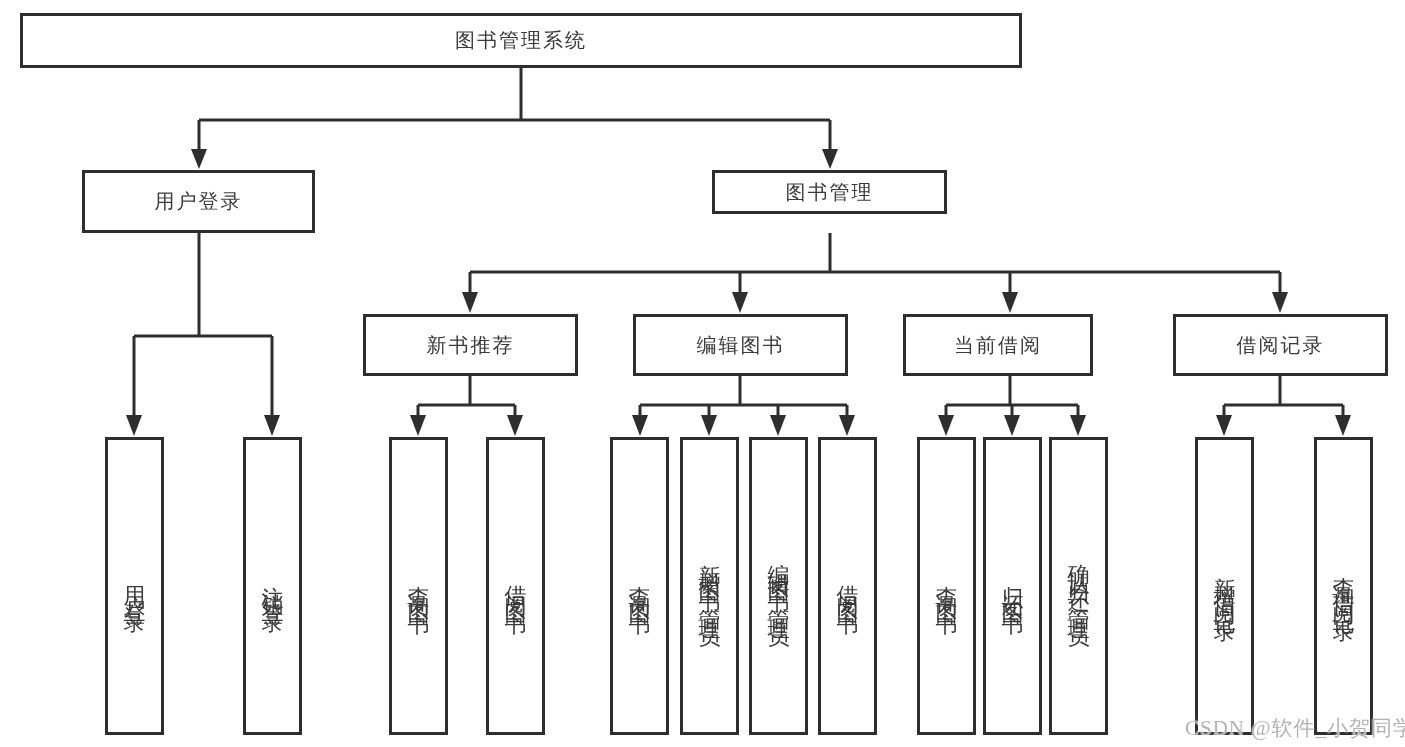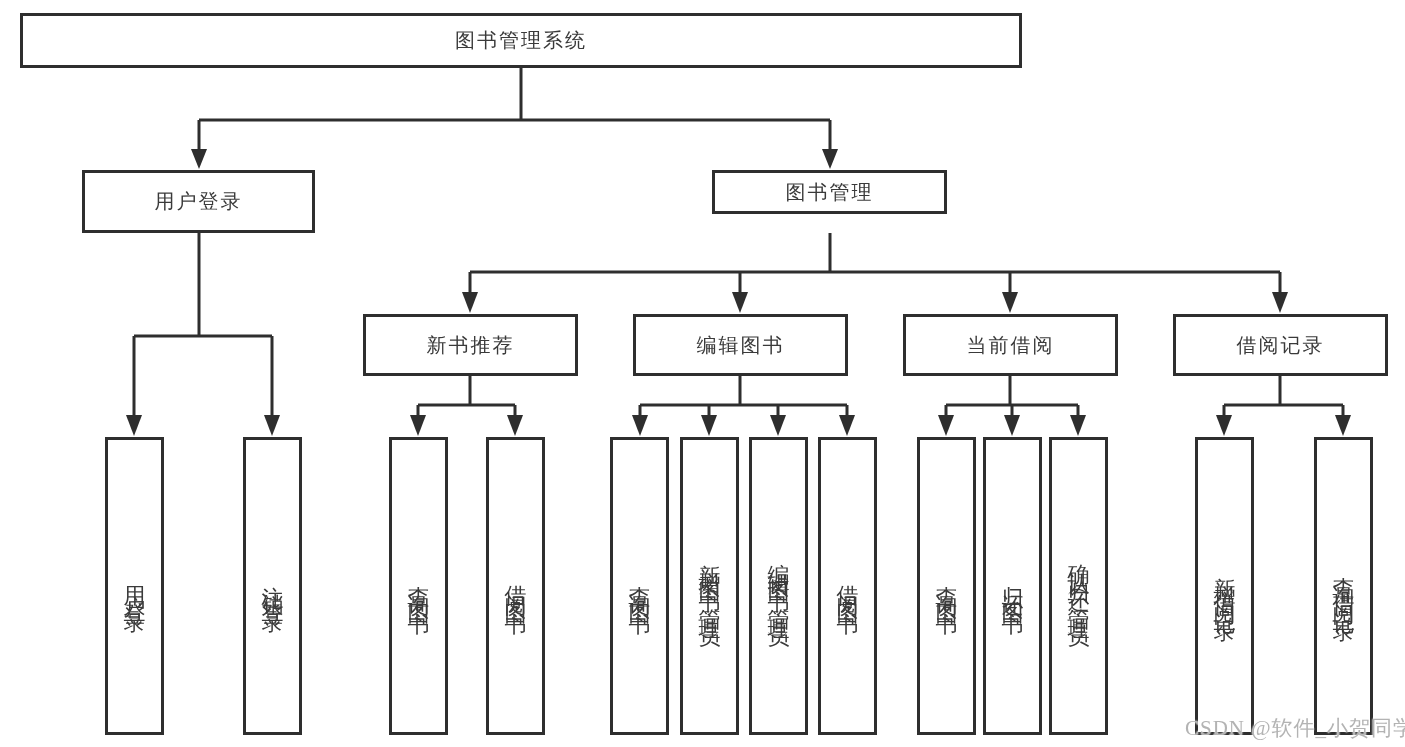--- a/index.html
+++ b/index.html
@@ -103,21 +103,21 @@
     </g>
   </svg>
 
   <div class="node h" style="left:20px; top:13px; width:1002px; height:55px;">图书管理系统</div>
 
   <div class="node h" style="left:82px; top:170px; width:233px; height:63px;">用户登录</div>
   <div class="node h" style="left:712px; top:170px; width:235px; height:44px;">图书管理</div>
 
   <div class="node h" style="left:363px; top:314px; width:215px; height:62px;">新书推荐</div>
   <div class="node h" style="left:633px; top:314px; width:215px; height:62px;">编辑图书</div>
-  <div class="node h" style="left:903px; top:314px; width:215px; height:62px;">当前借阅</div>
+  <div class="node h" style="left:903px; top:314px; width:190px; height:62px;">当前借阅</div>
   <div class="node h" style="left:1173px; top:314px; width:215px; height:62px;">借阅记录</div>
 
   <div class="node leaf" style="left:105px; top:437px; width:59px; height:298px;">用户登录</div>
   <div class="node leaf" style="left:243px; top:437px; width:59px; height:298px;">注销登录</div>
 
   <div class="node leaf" style="left:389px; top:437px; width:59px; height:298px;">查询图书</div>
   <div class="node leaf" style="left:486px; top:437px; width:59px; height:298px;">借阅图书</div>
 
   <div class="node leaf" style="left:610px; top:437px; width:59px; height:298px;">查询图书</div>
   <div class="node leaf" style="left:680px; top:437px; width:59px; height:298px;">新增图书（管理员）</div>

